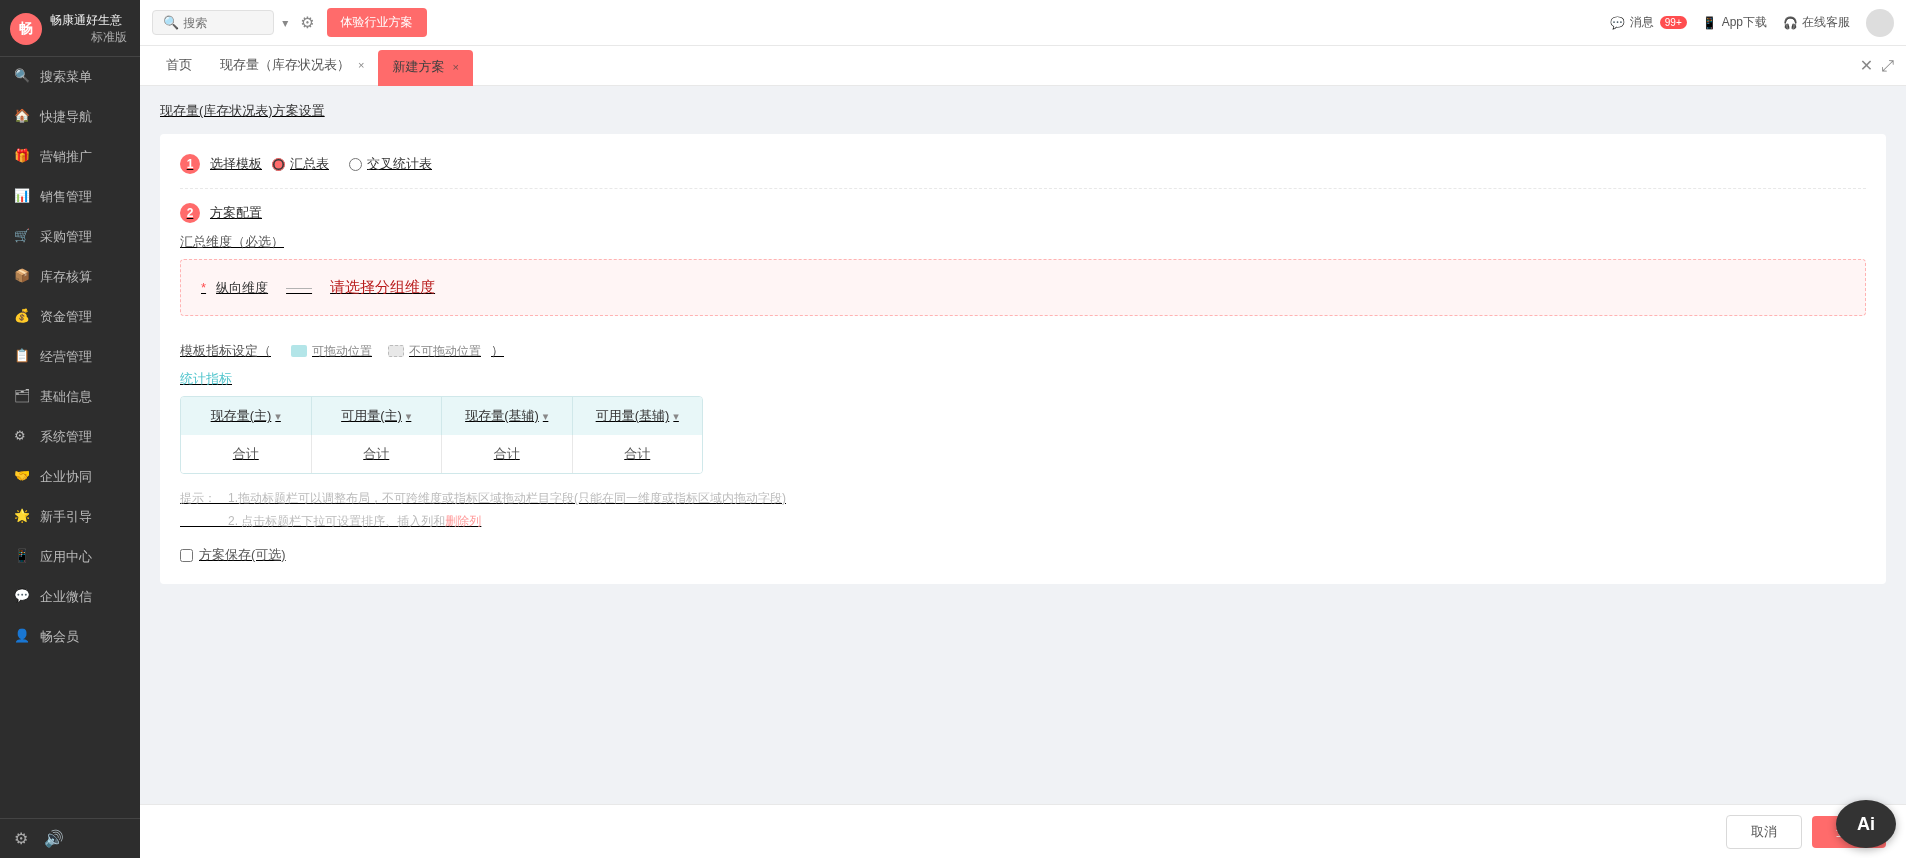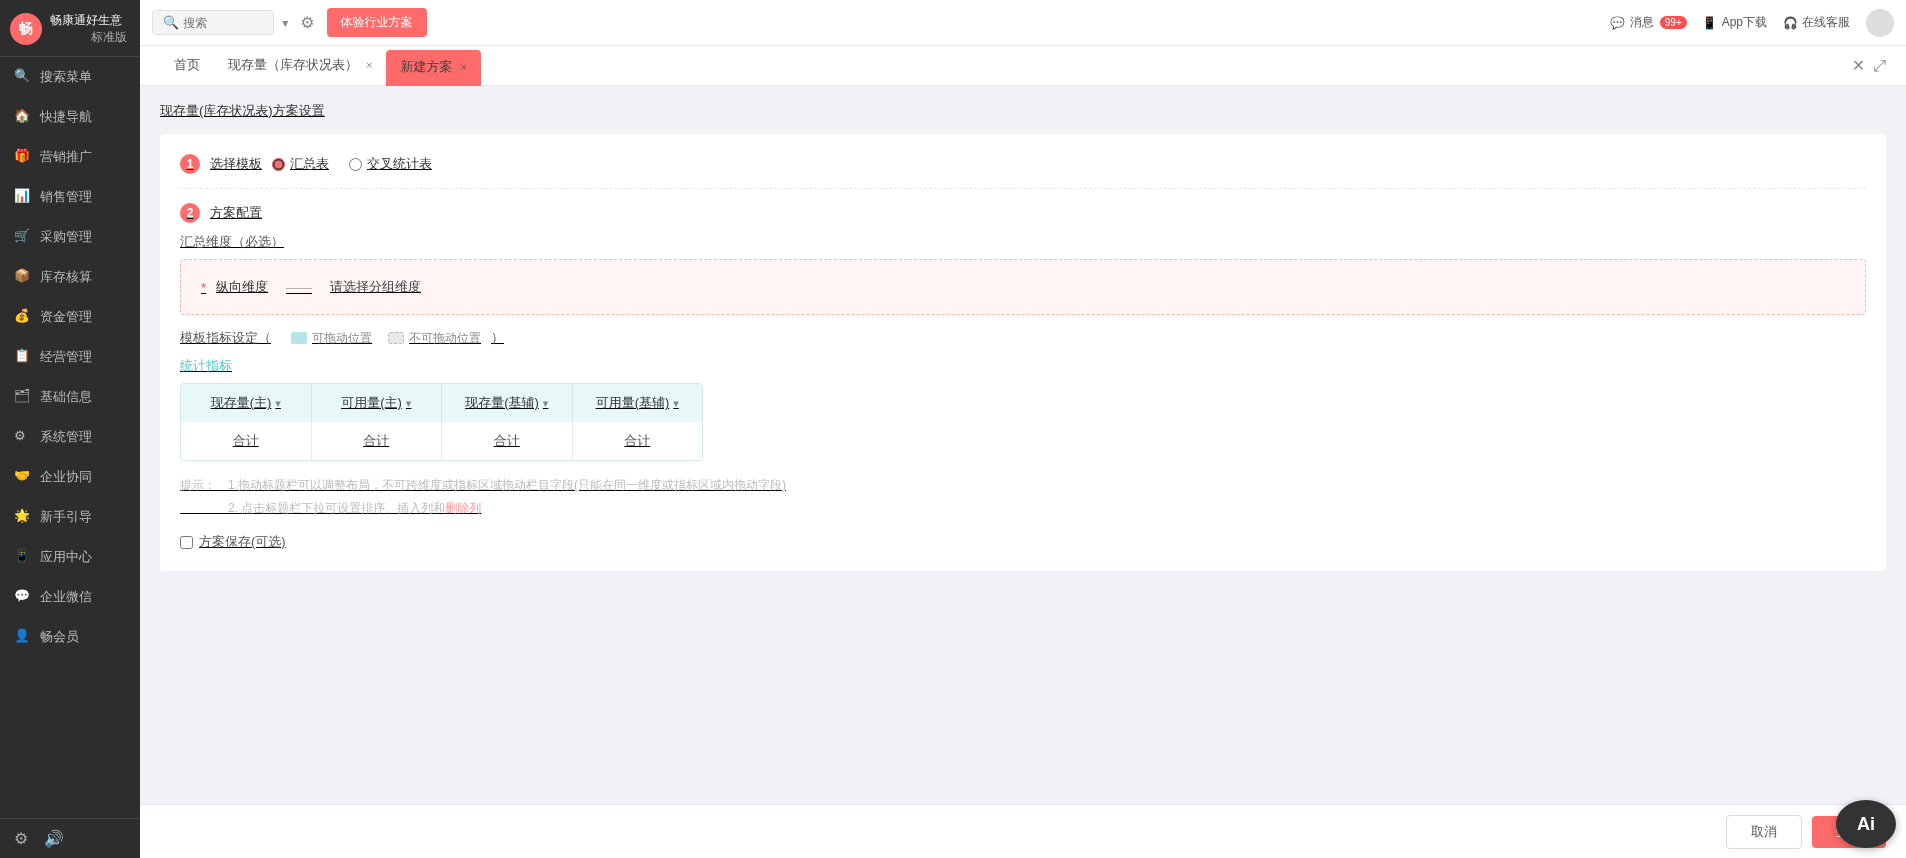--- a/index.html
+++ b/index.html
@@ -97,21 +97,21 @@
     }
     .avatar-placeholder {
       width: 28px; height: 28px; border-radius: 50%; background: #ddd;
     }
 
     
     .tabs {
       background: #fff;
       display: flex;
       align-items: center;
-      padding: 0 20px;
+      padding: 0 12px;
       border-bottom: 1px solid #e8e8e8;
       height: 40px;
       flex-shrink: 0;
     }
     .tab {
       display: flex; align-items: center; gap: 4px;
       padding: 0 14px;
       height: 40px;
       font-size: 13px;
       cursor: pointer;
@@ -159,24 +159,24 @@
     .dimension-box {
       border: 1px dashed #ffb3b3;
       background: #fff5f5;
       border-radius: 4px;
       padding: 18px 20px;
       display: flex; align-items: center; gap: 10px;
     }
     .dim-required { color: #ff4d4f; font-size: 13px; }
     .dim-label { color: #333; font-size: 13px; font-weight: 500; }
     .dim-dash { color: #aaa; font-size: 13px; margin: 0 8px; }
-    .dim-placeholder { color: #404040; font-size: 13px; }
-
-    
-    .indicator-config { margin-top: 14px; }
+    .dim-placeholder { color: #b91c1c; font-size: 15px; }
+
+    
+    .indicator-config { margin-top: 26px; }
     .indicator-label { font-size: 13px; color: #555; margin-bottom: 8px; display: flex; align-items: center; gap: 10px; }
     .indicator-legend { display: flex; align-items: center; gap: 16px; margin-left: 10px; }
     .legend-item { display: flex; align-items: center; gap: 5px; font-size: 12px; color: #888; }
     .legend-box { width: 16px; height: 12px; border-radius: 2px; }
     .legend-draggable { background: #b3e5e8; }
     .legend-fixed { background: #e8e8e8; border: 1px dashed #bbb; }
 
     
     .stats-section { margin-top: 10px; }
     .stats-label { color: #52c5cd; font-size: 13px; font-weight: 500; margin-bottom: 8px; }

